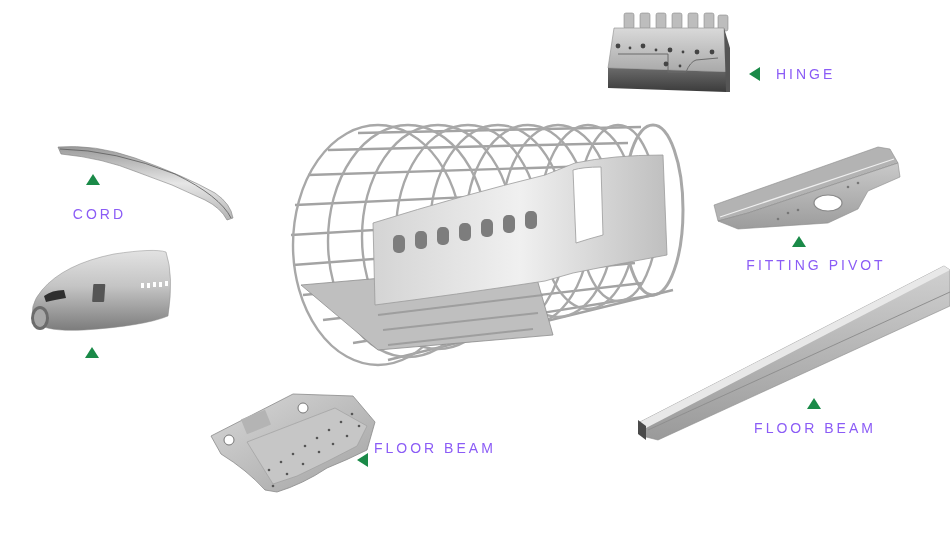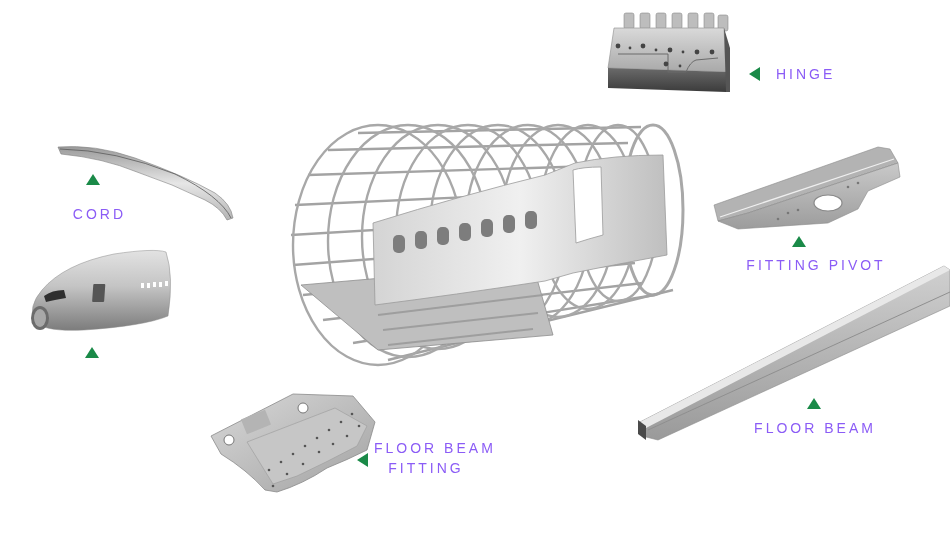--- a/index.html
+++ b/index.html
@@ -245,14 +245,13 @@
         <circle cx="112" cy="66" r="1.3"></circle>
       <circle cx="96" cy="78" r="1.3"></circle>
         <circle cx="80" cy="88" r="1.3"></circle>
         <circle cx="66" cy="100" r="1.3"></circle>
     </g>
   </svg>
 </div>
 <div class="arrow arrow-left" style="left:357px; top:453px;"></div>
 <div class="label" style="left:374px; top:438px; width:104px;">
   <div>FLOOR BEAM</div>
-  <div>FITTING</div>
 </div>
 
 </body></html>

